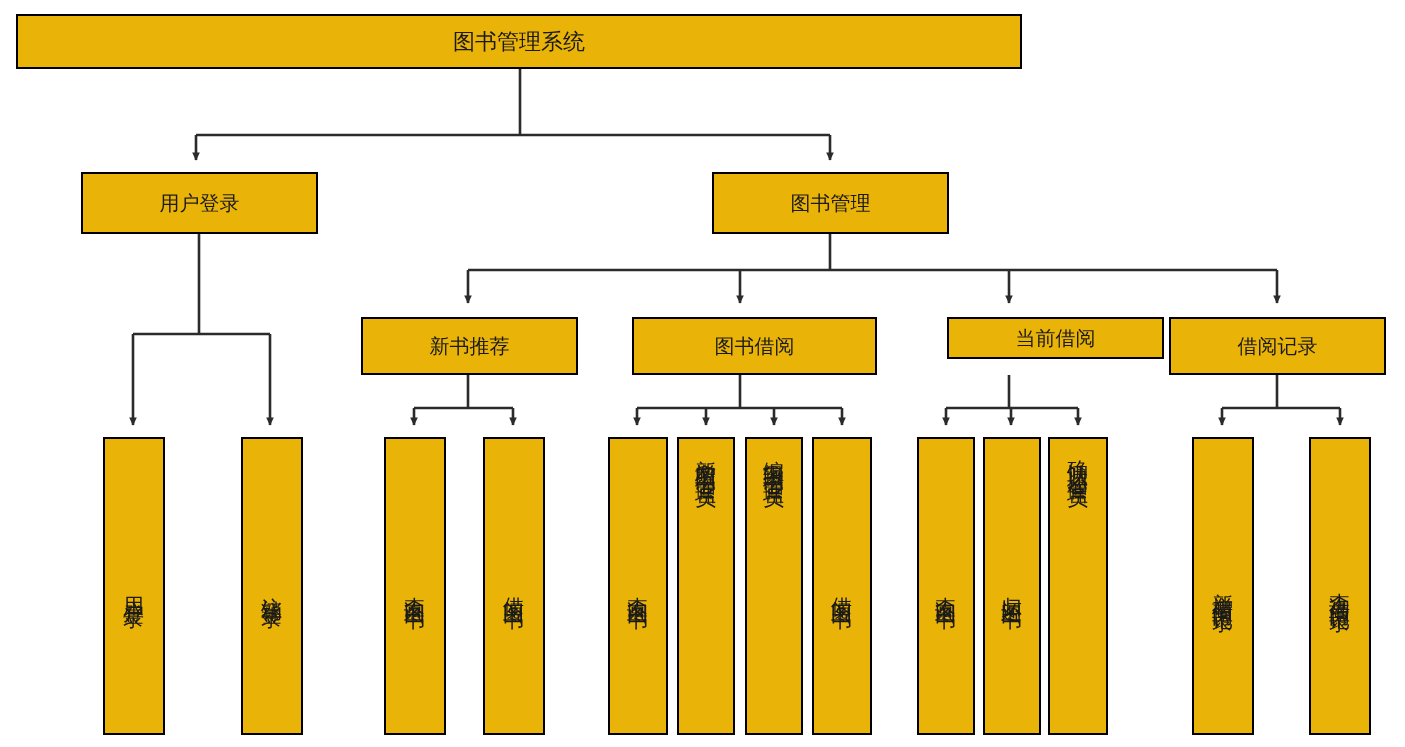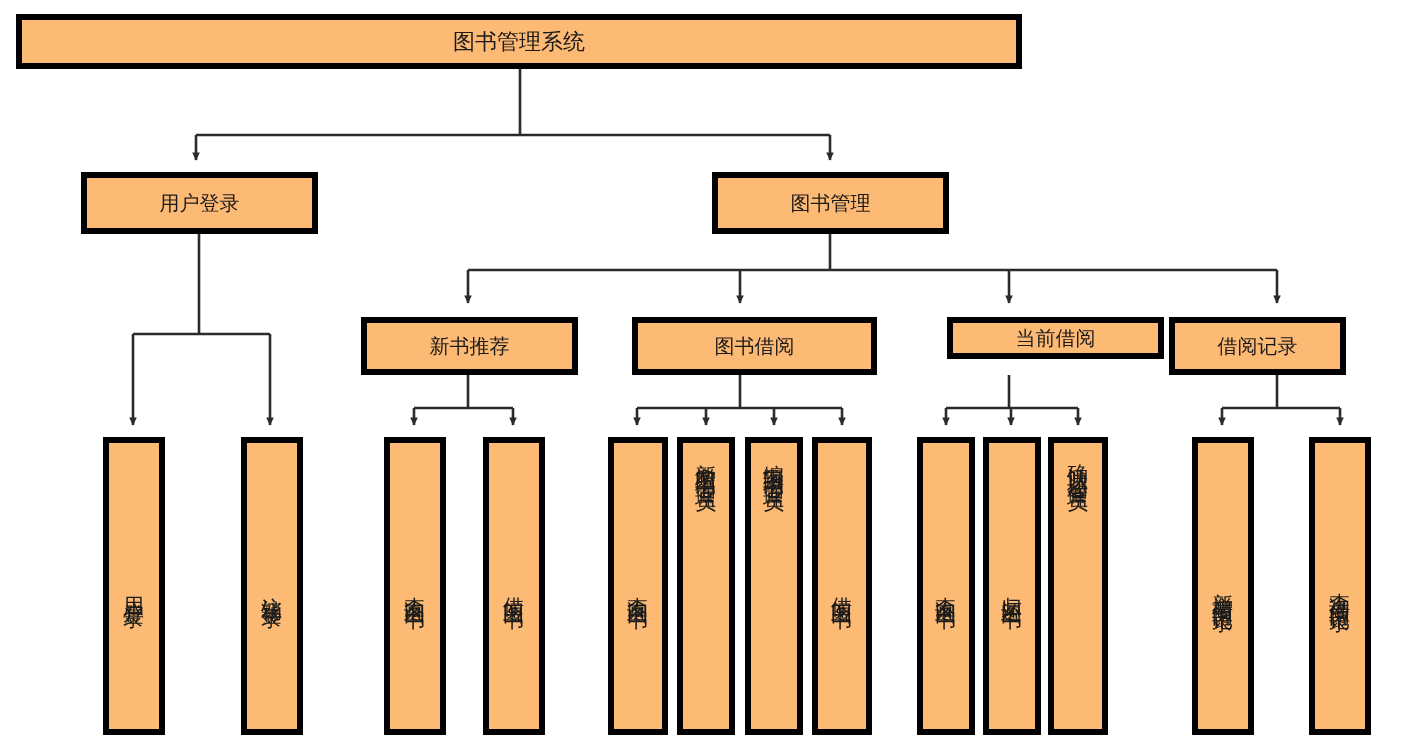--- a/index.html
+++ b/index.html
@@ -14,22 +14,22 @@
   #canvas {
     position: relative;
     width: 1405px;
     height: 747px;
     background: #ffffff;
     overflow: hidden;
   }
   .node {
     position: absolute;
     box-sizing: border-box;
-    background: #fdba74;
-    border: 6px solid #000000;
+    background: #eab308;
+    border: 2px solid #000000;
     display: flex;
     align-items: center;
     justify-content: center;
     color: #1a1a1a;
   }
   .node.root {
     font-size: 22px;
   }
   .node.level2 {
     font-size: 20px;
@@ -142,21 +142,21 @@
   </div>
 
   <div class="node level2" style="left:632px; top:317px; width:245px; height:58px;">
     <span class="htext">图书借阅</span>
   </div>
 
   <div class="node level2" style="left:947px; top:317px; width:217px; height:42px;">
     <span class="htext">当前借阅</span>
   </div>
 
-  <div class="node level2" style="left:1169px; top:317px; width:177px; height:58px;">
+  <div class="node level2" style="left:1169px; top:317px; width:217px; height:58px;">
     <span class="htext">借阅记录</span>
   </div>
 
   <div class="node leaf" style="left:103px; top:437px; width:62px; height:298px;">
     <span class="vtext">用户登录</span>
   </div>
 
   <div class="node leaf" style="left:241px; top:437px; width:62px; height:298px;">
     <span class="vtext">注销登录</span>
   </div>

